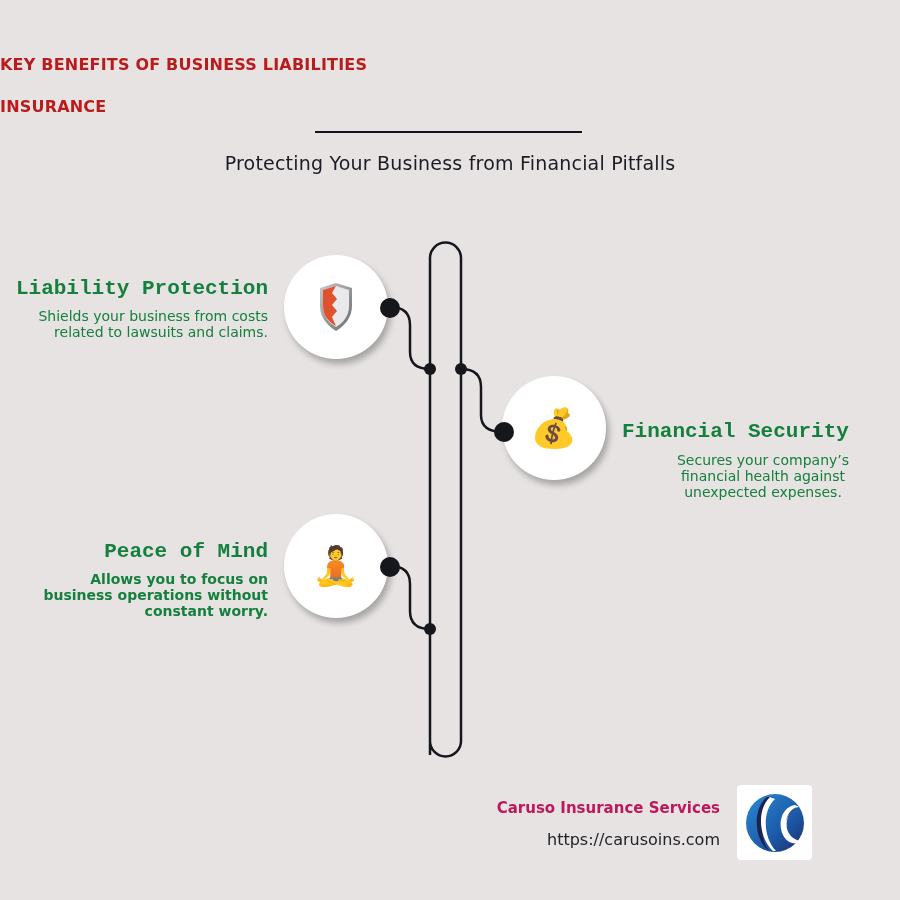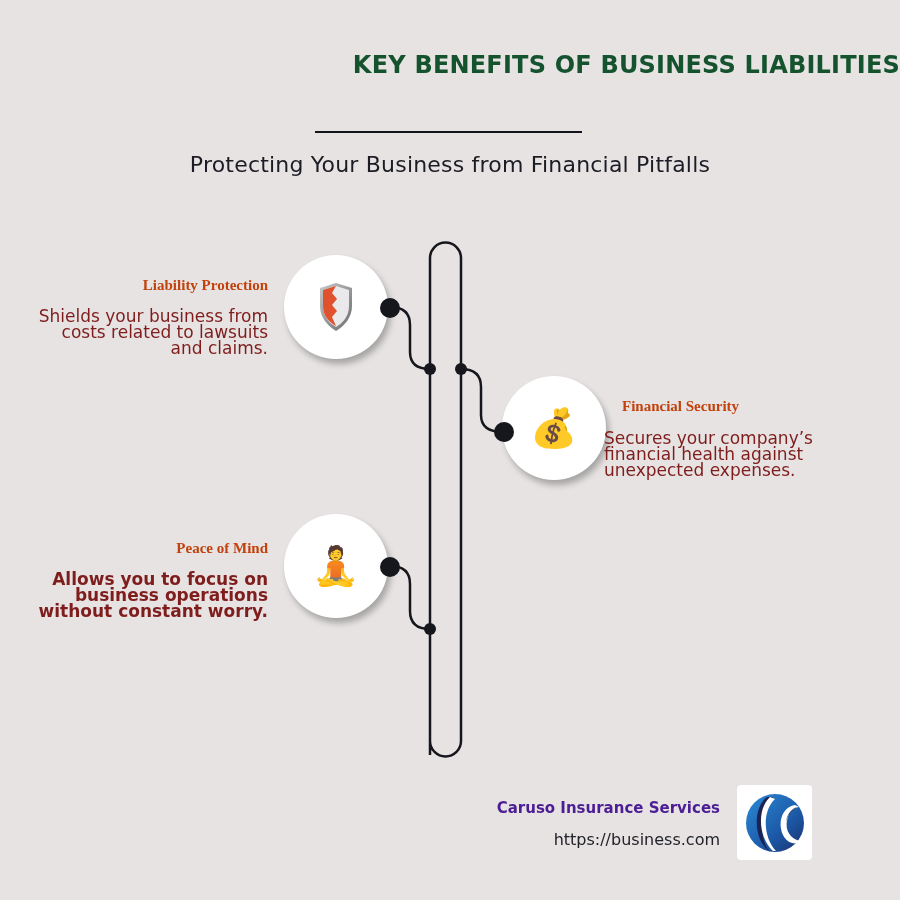--- a/index.html
+++ b/index.html
@@ -6,82 +6,83 @@
   body {
     width: 900px; height: 900px;
     background: #e6e3e2;
     position: relative;
     overflow: hidden;
     font-family: "Liberation Sans", "DejaVu Sans", sans-serif;
     color: #16161d;
   }
   .title {
     position: absolute; left: 0; width: 900px; top: 44px;
-    text-align: right;
+    text-align: left;
     font-family: "DejaVu Sans", sans-serif;
-    font-weight: bold; font-size: 24px; line-height: 42px;
+    font-weight: bold; font-size: 16px; line-height: 42px;
     letter-spacing: 0.2px;
-    color: #14532d;
+    color: #b91c1c;
   }
   .title-rule {
     position: absolute; left: 315px; top: 131px; width: 267px; height: 2px;
     background: #14141c;
   }
   .subtitle {
     position: absolute; left: 0; width: 900px; top: 152px;
     text-align: center;
     font-family: "DejaVu Sans", sans-serif;
-    font-size: 22px; font-weight: normal; color: #1c1c24;
+    font-size: 19px; font-weight: normal; color: #1c1c24;
     letter-spacing: 0.2px;
   }
   svg.connectors { position: absolute; left: 0; top: 0; }
   .circle {
     position: absolute; width: 104px; height: 104px; border-radius: 50%;
     background: #ffffff;
     box-shadow: 3px 5px 6px rgba(0,0,0,0.28);
     display: flex; align-items: center; justify-content: center;
     font-size: 40px;
   }
   .item-title {
     position: absolute;
-    font-family: Liberation Serif, serif;
-    font-weight: bold; font-size: 15px; color: #c2410c;
+    font-family: Liberation Mono, monospace;
+    font-weight: bold; font-size: 21px; color: #15803d;
     white-space: nowrap;
   }
   .item-desc {
     position: absolute;
     font-family: "DejaVu Sans", sans-serif;
-    font-size: 17px; line-height: 16px; color: #7f1d1d;
+    font-size: 14px; line-height: 16px; color: #15803d;
     width: 230px;
   }
   .left { text-align: right; }
-  .right { text-align: left; }
+  .right { text-align: left; margin-top: 22px; }
   .footer-name {
     position: absolute; right: 180px; top: 799px;
     font-family: "DejaVu Sans", sans-serif;
-    font-weight: bold; font-size: 15px; color: #4c1d95; white-space: nowrap;
+    font-weight: bold; font-size: 15px; color: #be185d; white-space: nowrap;
   }
   .footer-url {
     position: absolute; right: 180px; top: 830px;
     font-family: "DejaVu Sans", sans-serif;
     font-size: 16px; color: #22222a; white-space: nowrap;
   }
   .logo-box {
     position: absolute; left: 737px; top: 785px; width: 75px; height: 75px;
     background: #ffffff; border-radius: 4px;
     display: flex; align-items: center; justify-content: center;
   }
 </style>
 </head>
 <body>
 
 <div>
 
   <div class="title">
     <div>KEY BENEFITS OF BUSINESS LIABILITIES</div>
+    <div>INSURANCE</div>
   </div>
   <div class="title-rule"></div>
   <div class="subtitle">Protecting Your Business from Financial Pitfalls</div>
 
   <svg class="connectors" width="900" height="900">
     <g fill="none" stroke="#16161d" stroke-width="2.5">
 
       <path d="M430 755 L430 258 A15.5 15.5 0 0 1 461 258 L461 741 A15.5 15.5 0 0 1 430 741"></path>
 
       <path d="M390 307 Q410 307 410 325 L410 352 Q410 369 430 369"></path>
@@ -119,37 +120,37 @@
   </div>
 
   <div>
     <div class="circle" style="left:502px; top:376px;">
       <span style="font-size:38px;">💰</span>
     </div>
     <svg style="position:absolute; left:493px; top:421px;" width="22" height="22">
         <circle cx="11" cy="11" r="10" fill="#16161d"></circle>
       </svg>
     <div class="item-title right" style="left:622px; top:398px;">Financial Security</div>
-    <div class="item-desc right" style="left:604px; top:430px; width:210px;">Secures your company’s financial health against unexpected expenses.</div>
+    <div class="item-desc right" style="left:658px; top:430px; width:210px;text-align:center;">Secures your company’s financial health against unexpected expenses.</div>
   </div>
 
   <div>
     <div class="item-title left" style="right:632px; top:540px;margin-left:11px;">Peace of Mind</div>
     <div class="item-desc left" style="left:38px; top:571px;font-weight:bold;">Allows you to focus on business operations without constant worry.</div>
     <div class="circle" style="left:284px; top:514px;">
       <span style="font-size:38px;">🧘</span>
     </div>
     <svg style="position:absolute; left:379px; top:556px;" width="22" height="22">
         <circle cx="11" cy="11" r="10" fill="#16161d"></circle>
       </svg>
   </div>
 
   <div>
     <div class="footer-name">Caruso Insurance Services</div>
-    <div class="footer-url">https://business.com</div>
+    <div class="footer-url">https://carusoins.com</div>
     <div class="logo-box">
       <svg width="64" height="64" viewBox="0 0 64 64">
         <defs>
           <linearGradient id="lg" x1="0" y1="0" x2="1" y2="1">
             <stop offset="0" stop-color="#2b8ad6"></stop>
             <stop offset="0.6" stop-color="#1c5aa8"></stop>
             <stop offset="1" stop-color="#1b2f6b"></stop>
           </linearGradient>
         </defs>
         <circle cx="32" cy="32" r="29" fill="url(#lg)"></circle>

